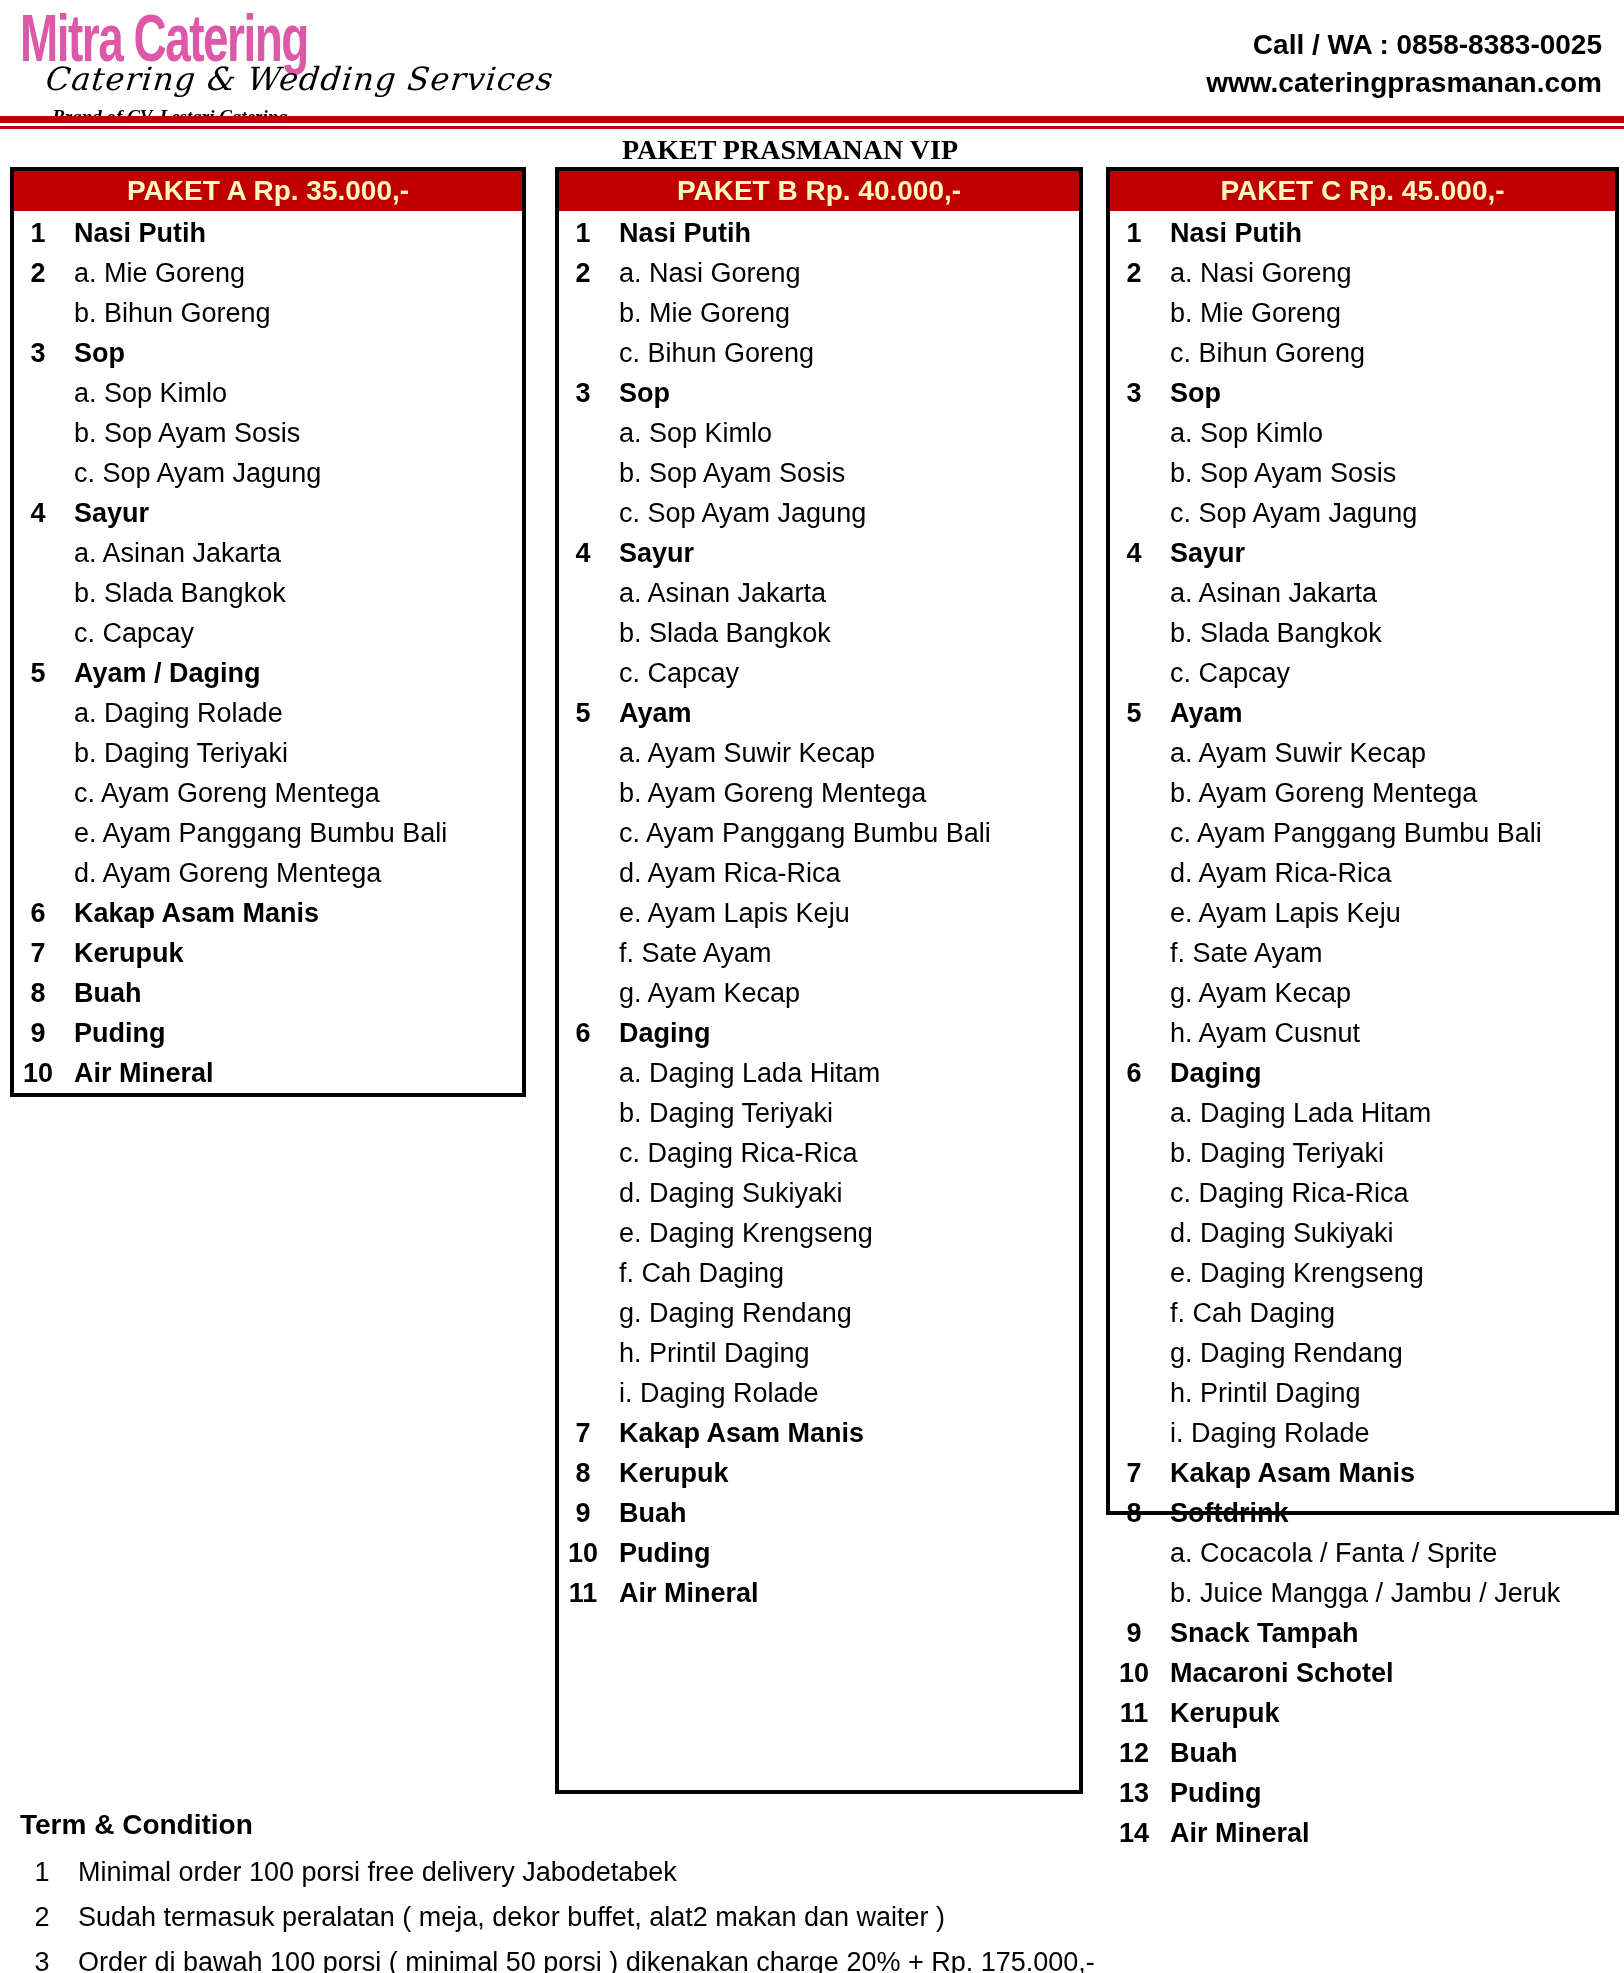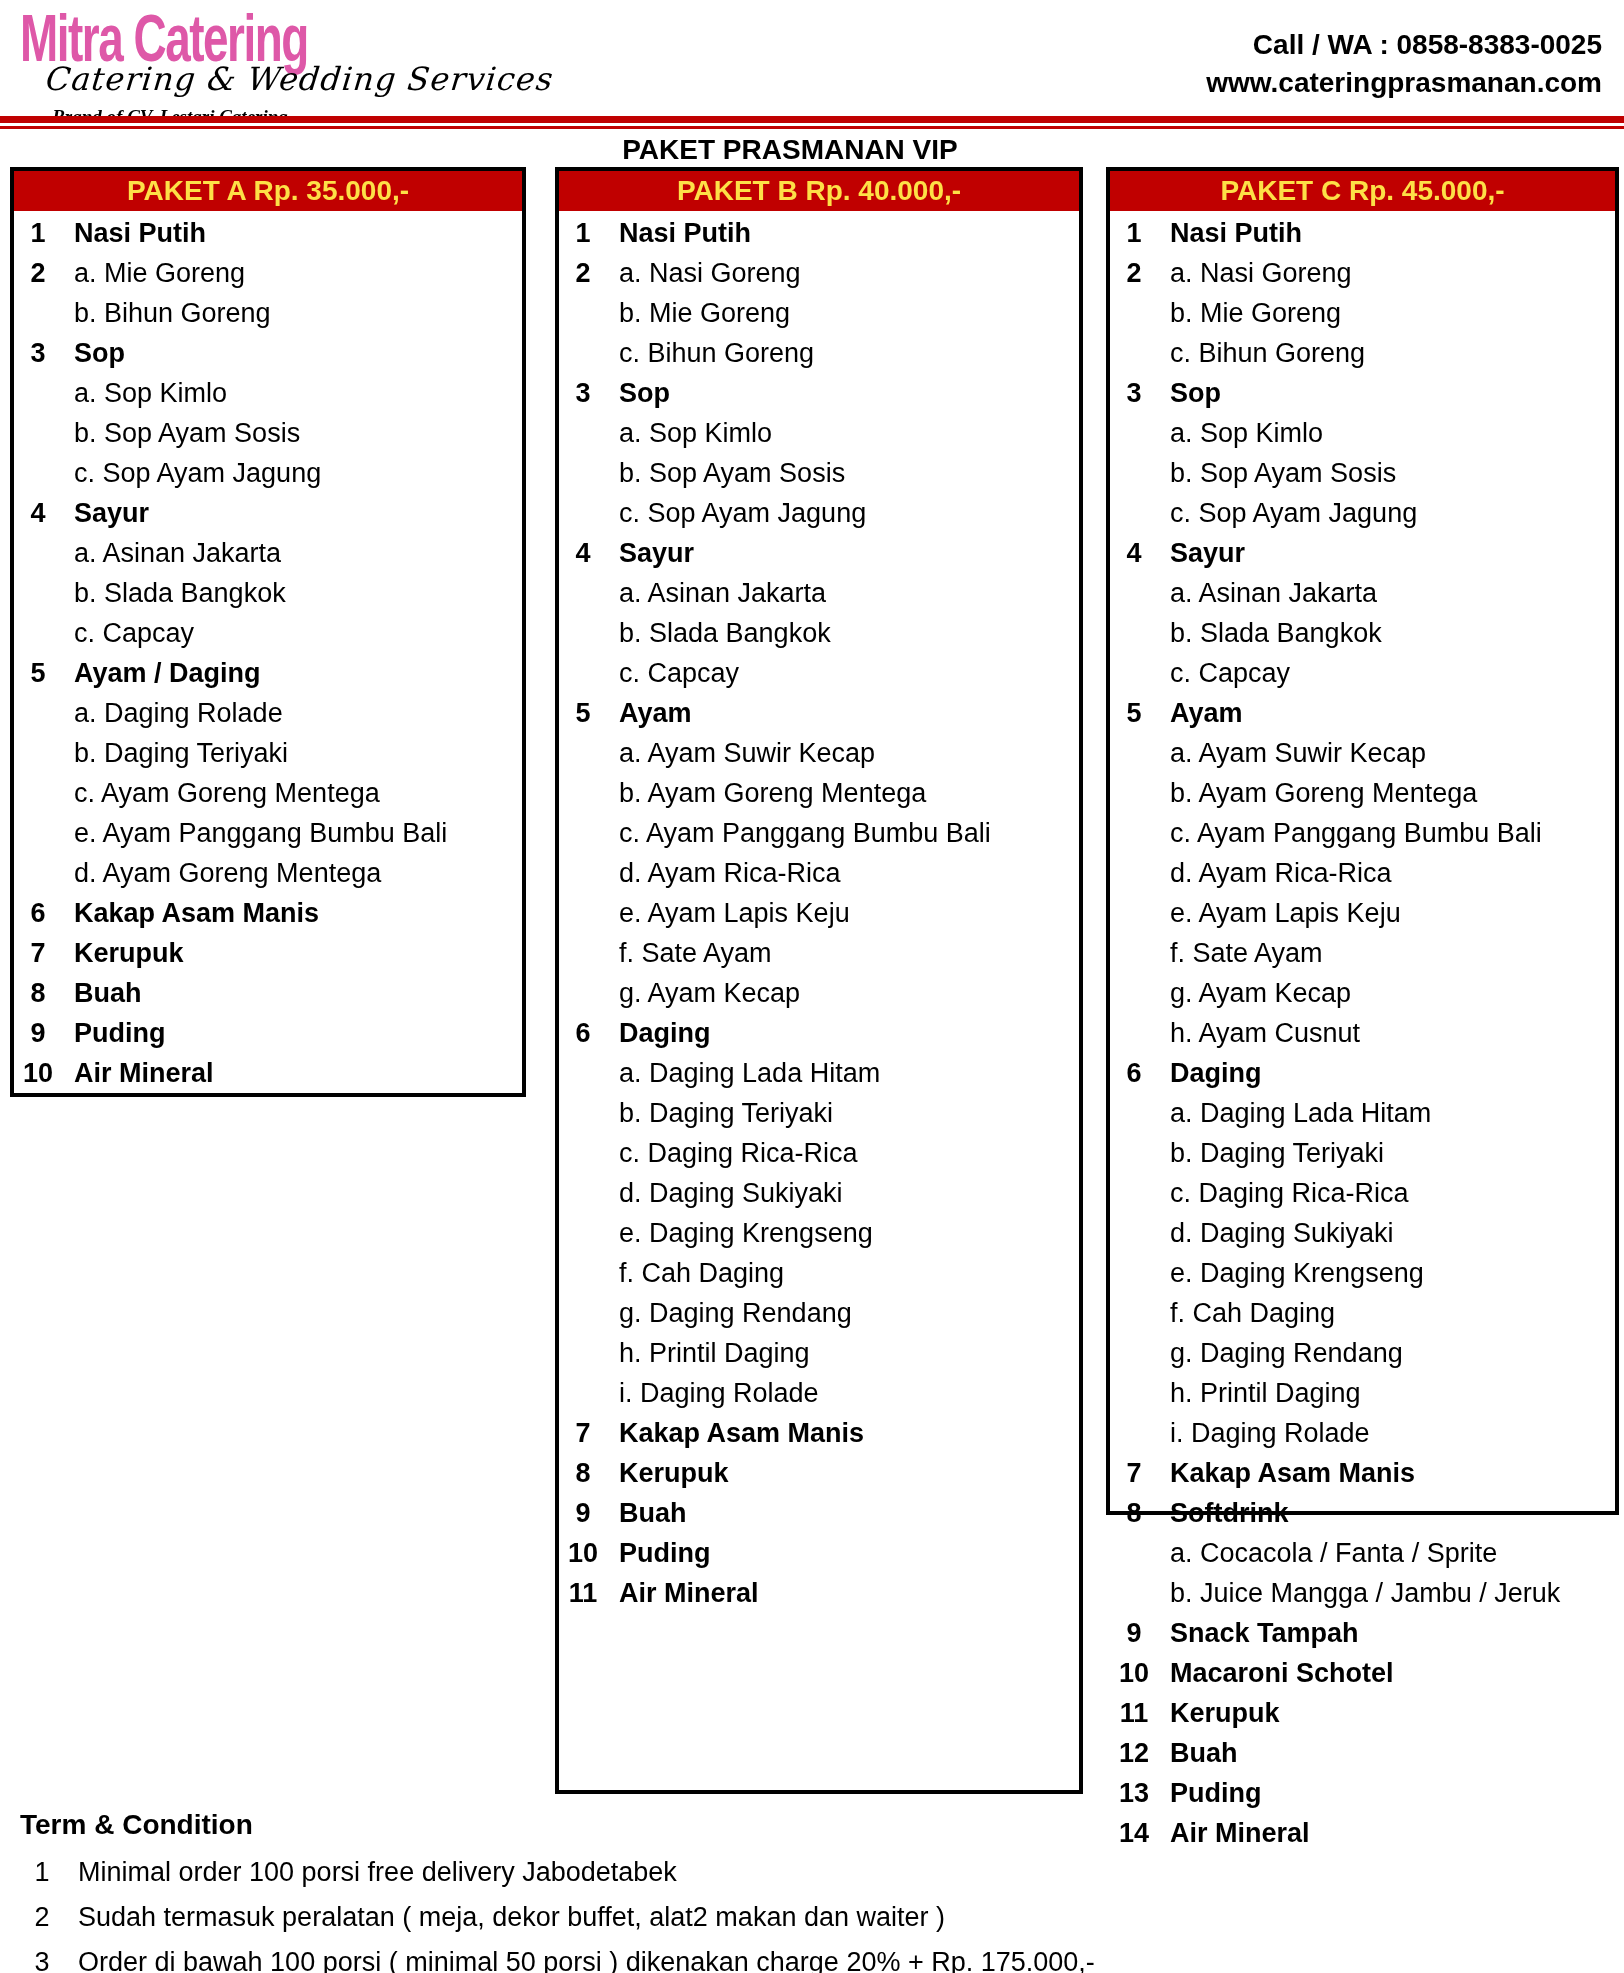--- a/index.html
+++ b/index.html
@@ -36,29 +36,29 @@
   .contact{
     position:absolute;right:22px;top:26px;text-align:right;
     font-weight:bold;font-size:28px;line-height:38px;white-space:nowrap;
   }
   .rule{position:absolute;left:0;top:116px;width:1624px;}
   .rule-thick{height:7px;background:var(--red);}
   .rule-gap{height:3px;background:#fff;}
   .rule-thin{height:3px;background:var(--red);}
   .page-title{
     position:absolute;left:0;top:134px;width:1580px;
-    text-align:center;font-weight:bold;font-size:28px;
+    text-align:center;font-weight:bold;font-size:28px;font-family:Liberation Serif, serif;
   }
   
   .pkg{position:absolute;border:4px solid #000;background:#fff;}
   .pkg-a{left:10px;  top:167px;width:516px;height:930px;}
   .pkg-b{left:555px; top:167px;width:528px;height:1627px;}
   .pkg-c{left:1106px;top:167px;width:513px;height:1348px;}
   .pkg-header{
-    height:40px;background:var(--red);color:#fde047;
+    height:40px;background:var(--red);color:#fef9c3;
     font-weight:bold;font-size:28px;line-height:40px;text-align:center;
     white-space:nowrap;
   }
   .pkg-rows{padding-top:2px;}
   .row{height:40px;line-height:40px;font-size:27px;display:flex;white-space:nowrap;}
   .num{width:48px;flex:none;text-align:center;font-weight:bold;}
   .txt{padding-left:12px;font-weight:normal;}
   .row.b .txt{font-weight:bold;}
   
   .terms{position:absolute;left:20px;top:1808px;width:1060px;}

